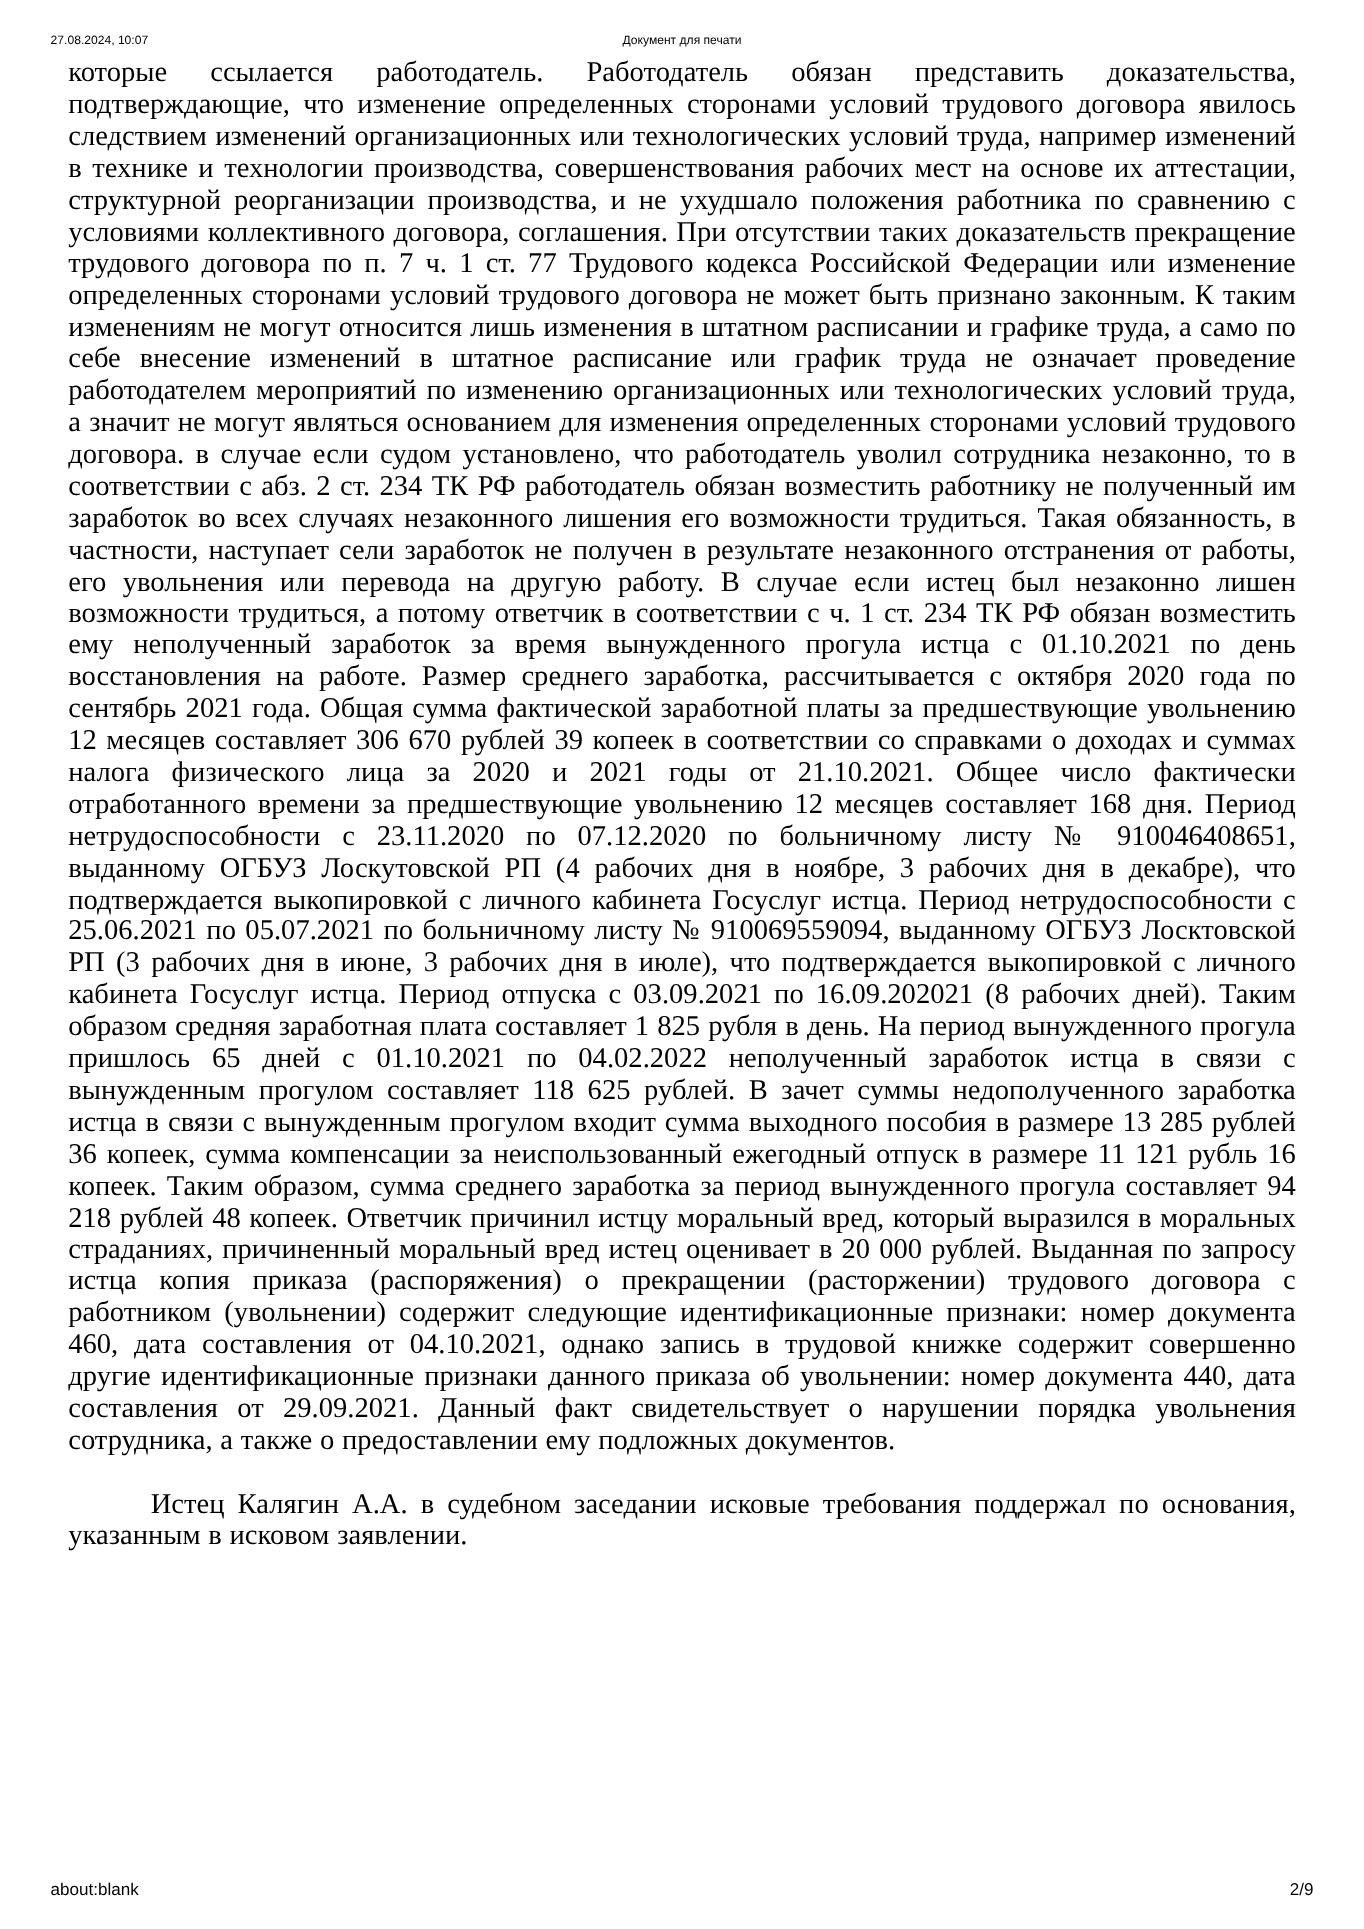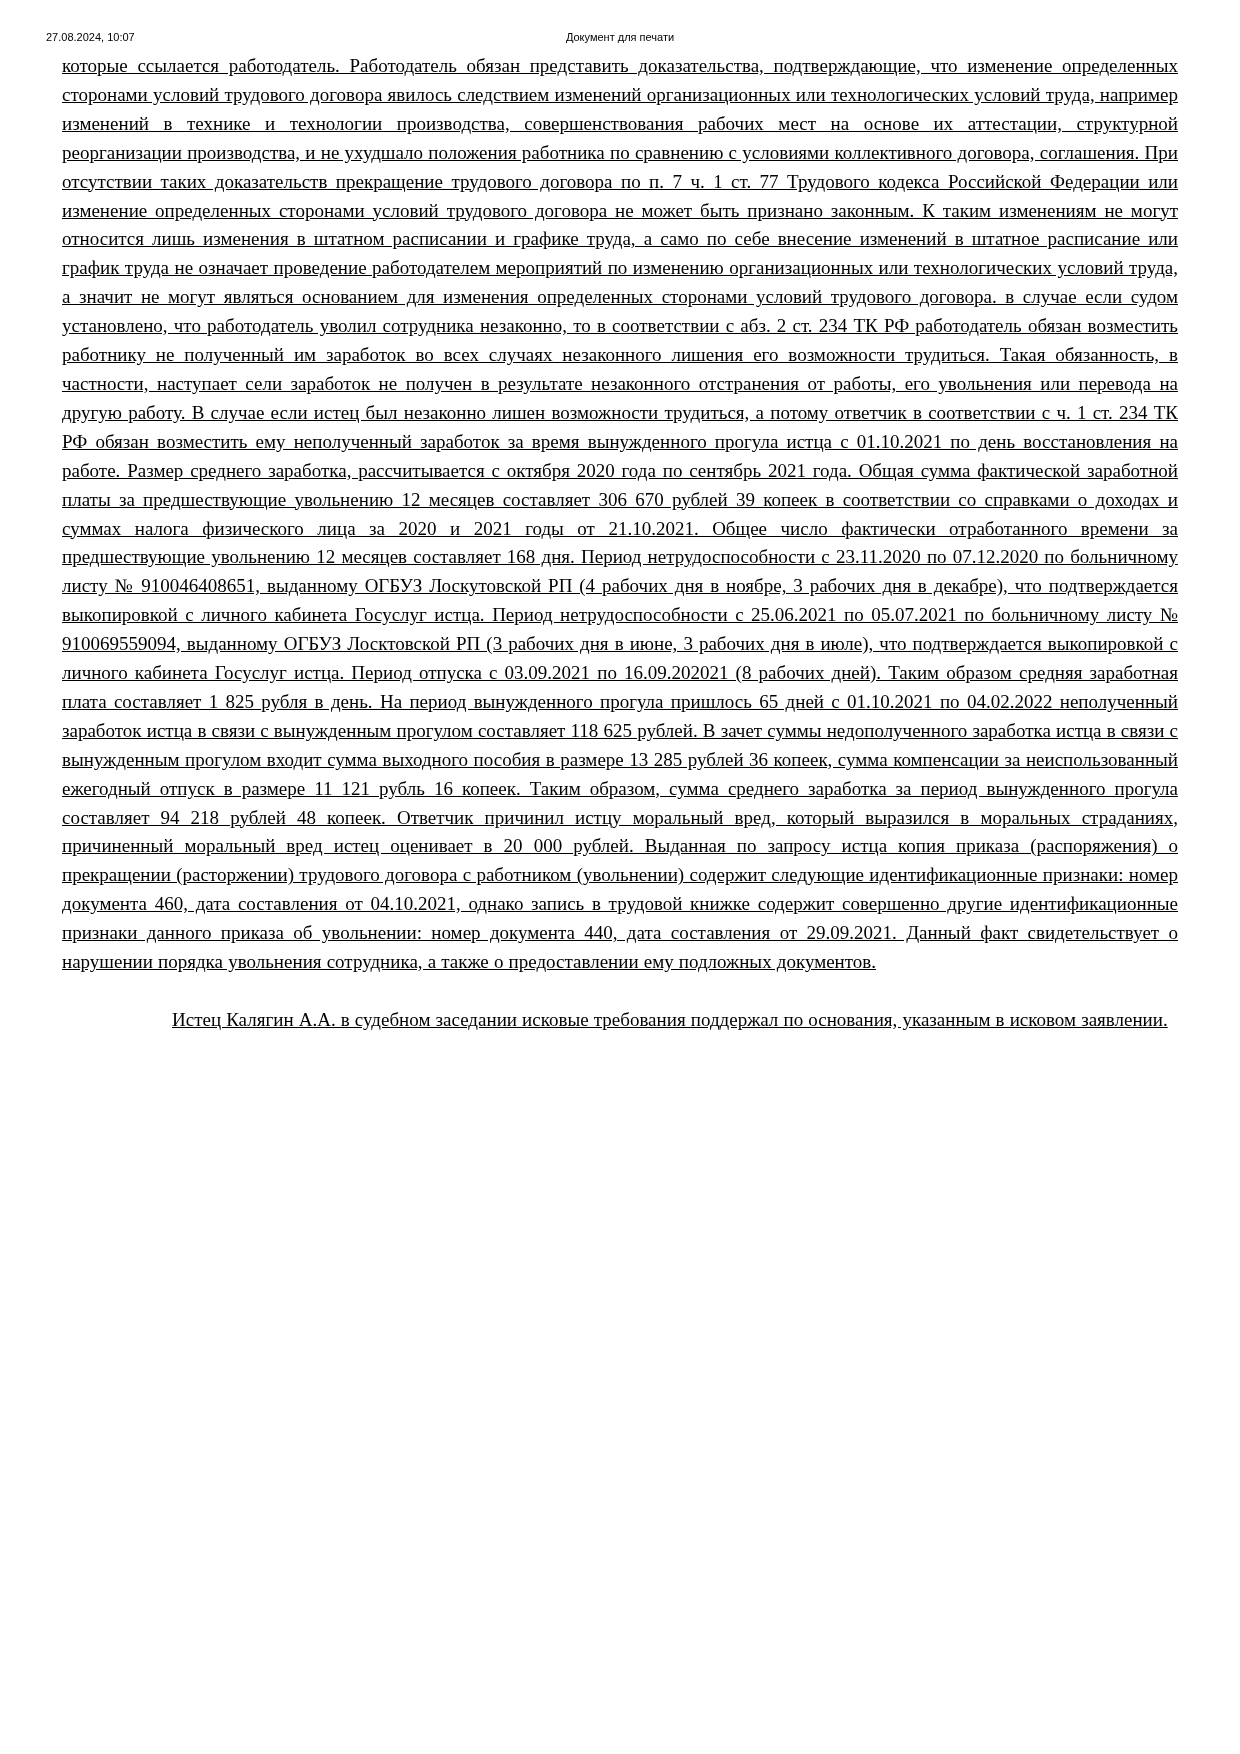--- a/index.html
+++ b/index.html
@@ -76,48 +76,50 @@
   
   .doc-body {
     position: absolute;
     left: 62px;
     top: 52px;
     width: 1116px;
   }
   p.para {
     margin: 0;
     padding: 0;
-    font-size: 19px;
+    font-size: 26px;
     line-height: 28.9px;
     text-align: justify;
     text-justify: inter-word;
     hyphens: none;
     word-spacing: 0.02em;
-    text-decoration: underline;
   }
   p.para.continued {
     text-indent: 0;
   }
   p.para.indented {
     text-indent: 75px;
   }
   p.para.gap {
     margin-top: 28.9px;
-    margin-left: 35px;
   }
 </style>
 </head>
 <body>
 
 <div class="page">
 
   <div class="print-header">
     <span class="hdr-date">27.08.2024, 10:07</span>
     <span class="hdr-title">Документ для печати</span>
   </div>
 
   <div class="doc-body">
     <p class="para continued">которые ссылается работодатель. Работодатель обязан представить доказательства, подтверждающие, что изменение определенных сторонами условий трудового договора явилось следствием изменений организационных или технологических условий труда, например изменений в технике и технологии производства, совершенствования рабочих мест на основе их аттестации, структурной реорганизации производства, и не ухудшало положения работника по сравнению с условиями коллективного договора, соглашения. При отсутствии таких доказательств прекращение трудового договора по п. 7 ч. 1 ст. 77 Трудового кодекса Российской Федерации или изменение определенных сторонами условий трудового договора не может быть признано законным. К таким изменениям не могут относится лишь изменения в штатном расписании и графике труда, а само по себе внесение изменений в штатное расписание или график труда не означает проведение работодателем мероприятий по изменению организационных или технологических условий труда, а значит не могут являться основанием для изменения определенных сторонами условий трудового договора. в случае если судом установлено, что работодатель уволил сотрудника незаконно, то в соответствии с абз. 2 ст. 234 ТК РФ работодатель обязан возместить работнику не полученный им заработок во всех случаях незаконного лишения его возможности трудиться. Такая обязанность, в частности, наступает сели заработок не получен в результате незаконного отстранения от работы, его увольнения или перевода на другую работу. В случае если истец был незаконно лишен возможности трудиться, а потому ответчик в соответствии с ч. 1 ст. 234 ТК РФ обязан возместить ему неполученный заработок за время вынужденного прогула истца с 01.10.2021 по день восстановления на работе. Размер среднего заработка, рассчитывается с октября 2020 года по сентябрь 2021 года. Общая сумма фактической заработной платы за предшествующие увольнению 12 месяцев составляет 306 670 рублей 39 копеек в соответствии со справками о доходах и суммах налога физического лица за 2020 и 2021 годы от 21.10.2021. Общее число фактически отработанного времени за предшествующие увольнению 12 месяцев составляет 168 дня. Период нетрудоспособности с 23.11.2020 по 07.12.2020 по больничному листу № 910046408651, выданному ОГБУЗ Лоскутовской РП (4 рабочих дня в ноябре, 3 рабочих дня в декабре), что подтверждается выкопировкой с личного кабинета Госуслуг истца. Период нетрудоспособности с 25.06.2021 по 05.07.2021 по больничному листу № 910069559094, выданному ОГБУЗ Лосктовской РП (3 рабочих дня в июне, 3 рабочих дня в июле), что подтверждается выкопировкой с личного кабинета Госуслуг истца. Период отпуска с 03.09.2021 по 16.09.202021 (8 рабочих дней). Таким образом средняя заработная плата составляет 1 825 рубля в день. На период вынужденного прогула пришлось 65 дней с 01.10.2021 по 04.02.2022 неполученный заработок истца в связи с вынужденным прогулом составляет 118 625 рублей. В зачет суммы недополученного заработка истца в связи с вынужденным прогулом входит сумма выходного пособия в размере 13 285 рублей 36 копеек, сумма компенсации за неиспользованный ежегодный отпуск в размере 11 121 рубль 16 копеек. Таким образом, сумма среднего заработка за период вынужденного прогула составляет 94 218 рублей 48 копеек. Ответчик причинил истцу моральный вред, который выразился в моральных страданиях, причиненный моральный вред истец оценивает в 20 000 рублей. Выданная по запросу истца копия приказа (распоряжения) о прекращении (расторжении) трудового договора с работником (увольнении) содержит следующие идентификационные признаки: номер документа 460, дата составления от 04.10.2021, однако запись в трудовой книжке содержит совершенно другие идентификационные признаки данного приказа об увольнении: номер документа 440, дата составления от 29.09.2021. Данный факт свидетельствует о нарушении порядка увольнения сотрудника, а также о предоставлении ему подложных документов.</p>
     <p class="para indented gap">Истец Калягин А.А. в судебном заседании исковые требования поддержал по основания, указанным в исковом заявлении.</p>
   </div>
 
+  <div class="print-footer">
+    <span class="ftr-url">about:blank</span>
+    <span class="ftr-page">2/9</span>
+  </div>
 
 </div>
 
 </body></html>

